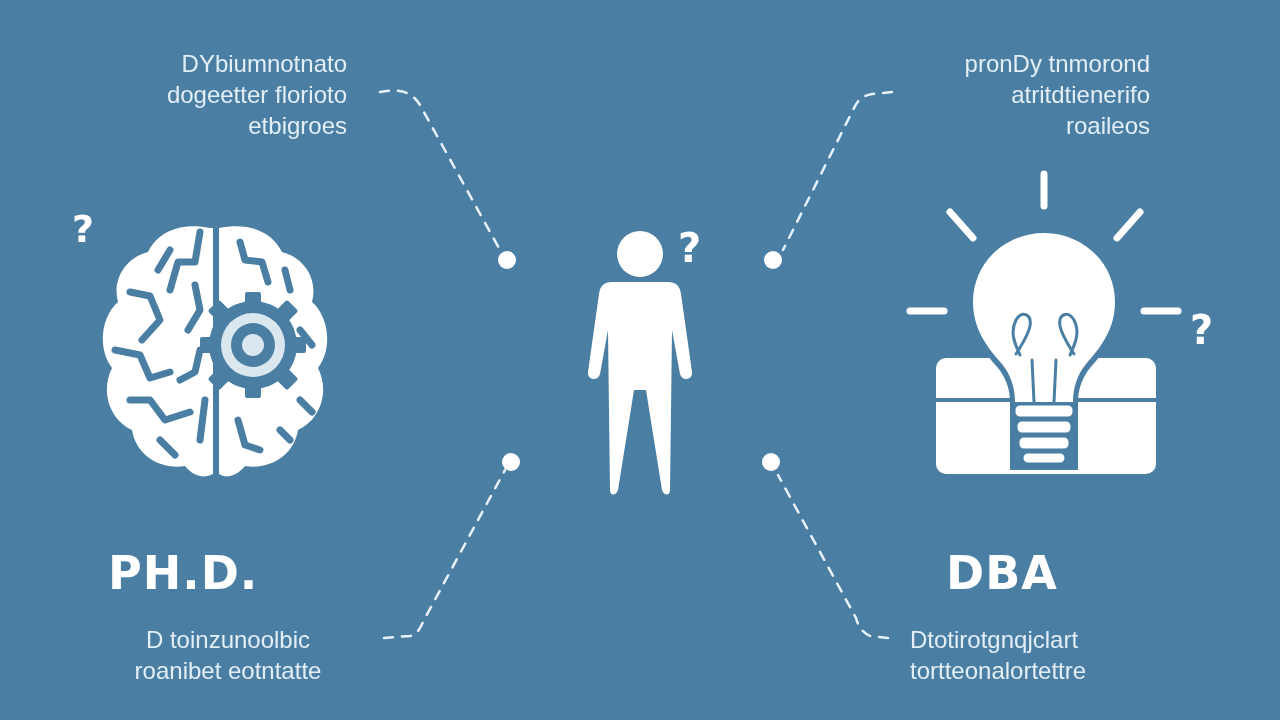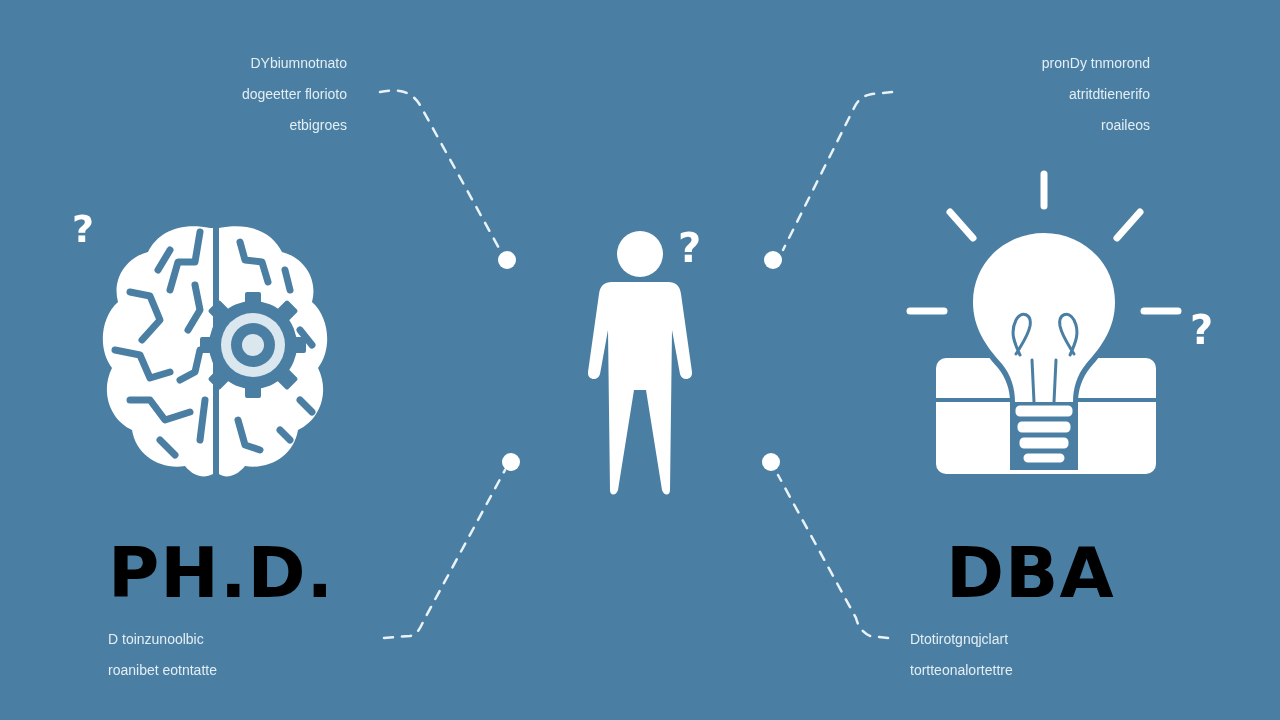--- a/index.html
+++ b/index.html
@@ -5,35 +5,35 @@
   html, body { margin: 0; padding: 0; }
   body {
     width: 1280px; height: 720px; overflow: hidden;
     background: #4a7fa3;
     font-family: "Liberation Sans", sans-serif;
     position: relative;
     color: #eef5fa;
   }
   .caption {
     position: absolute;
-    font-size: 14px;
+    font-size: 24px;
     line-height: 31px;
     color: #e3eef5;
     white-space: pre-line;
   }
   .cap-tl { right: 933px; top: 48px; text-align: right; width: 240px; }
   .cap-tr { left: 910px; top: 48px; text-align: right; width: 240px; }
-  .cap-bl { right: 932px; top: 624px; text-align: left; width: 240px; }
+  .cap-bl { right: 932px; top: 624px; text-align: center; width: 240px; }
   .cap-br { left: 910px; top: 624px; text-align: left; width: 240px; }
   .title {
     position: absolute;
     font-family: "DejaVu Sans", sans-serif;
     font-weight: bold;
-    font-size: 70px;
-    color: #000000;
+    font-size: 46px;
+    color: #ffffff;
     letter-spacing: 1px;
     line-height: 66px;
   }
   .title-left { left: 108px; top: 540px; }
   .title-right { left: 946px; top: 540px; }
   svg.overlay { position: absolute; left: 0; top: 0; }
 </style>
 </head>
 <body>
 

